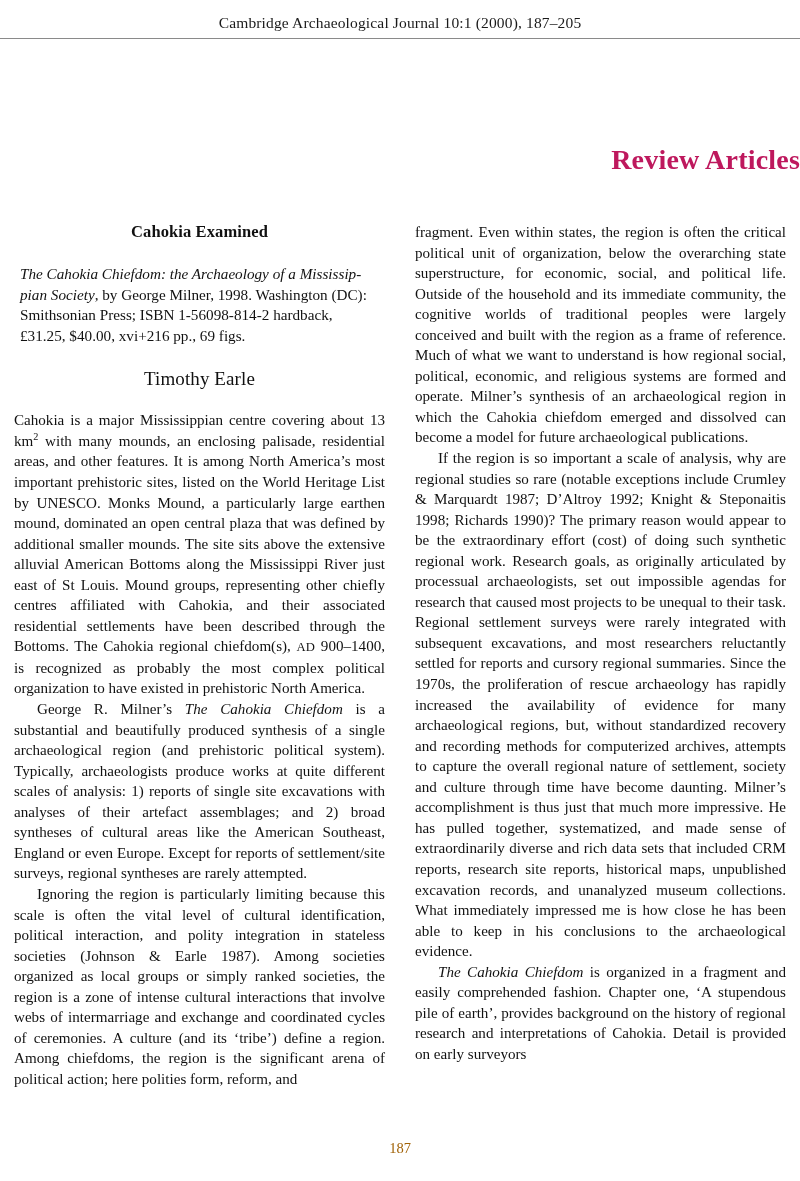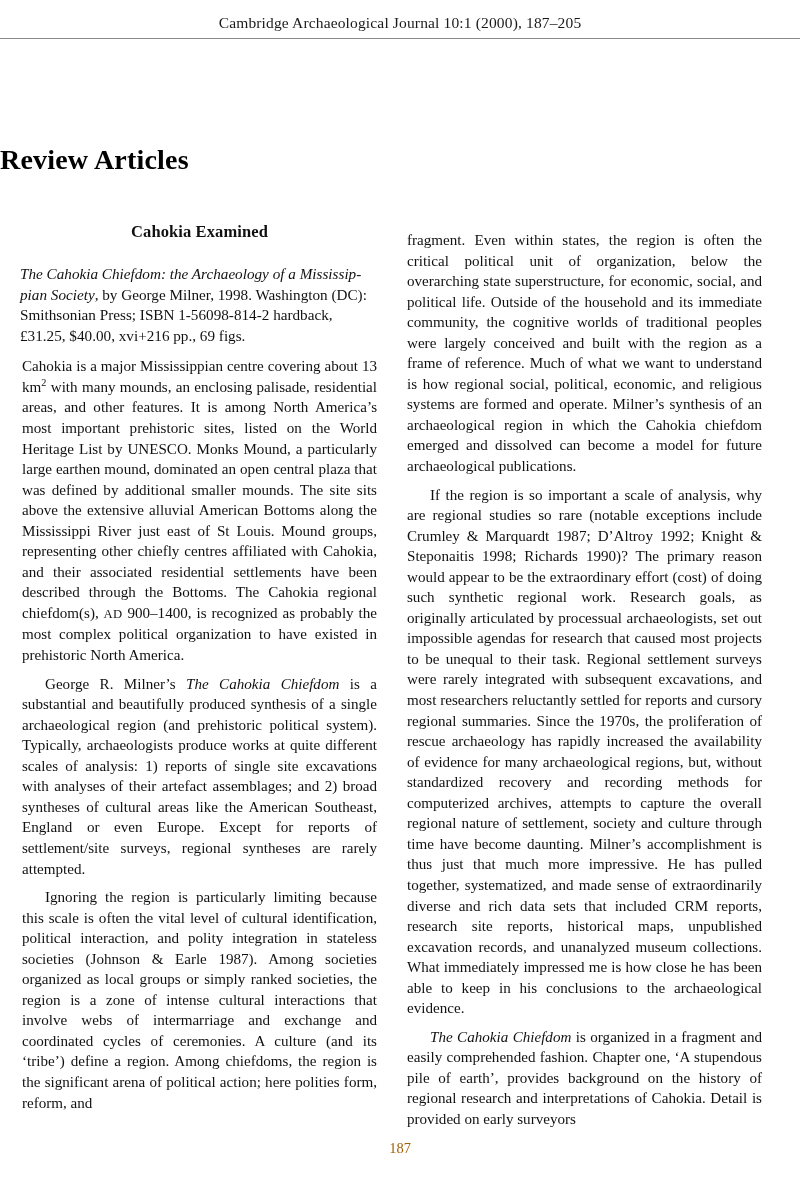--- a/index.html
+++ b/index.html
@@ -42,35 +42,35 @@
     height: 1px;
     background: #8a8a8a;
   }
 
   
   .section-title {
     position: absolute;
     top: 125px;
     left: 0;
     width: 800px;
-    text-align: left;
+    text-align: right;
     font-size: 28px;
     font-weight: bold;
     letter-spacing: 0.2px;
-    color: #000000;
+    color: #be185d;
   }
 
   
   .columns {
     position: absolute;
     top: 222px;
     left: 14px;
     width: 772px;
     display: flex;
-    gap: 14px;
+    gap: 30px;
   }
   .col {
     width: 371px;
     flex: 0 0 371px;
   }
 
   .review-title {
     text-align: center;
     font-size: 16.5px;
     font-weight: bold;
@@ -87,21 +87,21 @@
   .citation i { font-style: italic; }
 
   .byline {
     text-align: center;
     font-size: 19px;
     margin: 22px 0 20px 0;
     letter-spacing: 0.1px;
   }
 
   p.body {
-    margin: 8px;
+    margin: 0;
     font-size: 15.1px;
     line-height: 20.55px;
     text-align: justify;
     text-justify: inter-word;
     hyphens: manual;
   }
   p.body.indent { text-indent: 23px; }
   p.body i { }
   sup.sq {
     font-size: 0.68em;
@@ -137,20 +137,21 @@
 
   <div class="columns">
 
     <div class="col">
       <h2 class="review-title">Cahokia Examined</h2>
 
       <p class="citation">
         <i>The Cahokia Chiefdom: the Archaeology of a Mississip-pian Society</i><span>, by George Milner, 1998. Washington (DC): Smithsonian Press; ISBN 1-56098-814-2 hardback, £31.25, $40.00, xvi+216 pp., 69 figs.</span>
       </p>
 
+      <div class="byline">Timothy Earle</div>
 
       <div>
           <p class="body"><span>Cahokia is a major Mississippian centre covering about 13 km</span><sup class="sq">2</sup><span> with many mounds, an enclosing palisade, residential areas, and other features. It is among North America’s most important prehistoric sites, listed on the World Heritage List by UNESCO. Monks Mound, a particularly large earthen mound, dominated an open central plaza that was defined by additional smaller mounds. The site sits above the extensive alluvial American Bottoms along the Mississippi River just east of St Louis. Mound groups, representing other chiefly centres affiliated with Cahokia, and their associated residential settlements have been described through the Bottoms. The Cahokia regional chiefdom(s), </span><span class="smallcaps">AD</span><span> 900–1400, is recognized as probably the most complex political organization to have existed in prehistoric North America.</span></p>
           <p class="body indent"><span>George R. Milner’s </span><i>The Cahokia Chiefdom</i><span> is a substantial and beautifully produced synthesis of a single archaeological region (and prehistoric political system). Typically, archaeologists produce works at quite different scales of analysis: 1) reports of single site excavations with analyses of their artefact assemblages; and 2) broad syntheses of cultural areas like the American Southeast, England or even Europe. Except for reports of settlement/site surveys, regional syntheses are rarely attempted.</span></p>
           <p class="body indent"><span>Ignoring the region is particularly limiting because this scale is often the vital level of cultural identification, political interaction, and polity integration in stateless societies (Johnson &amp; Earle 1987). Among societies organized as local groups or simply ranked societies, the region is a zone of intense cultural interactions that involve webs of intermarriage and exchange and coordinated cycles of ceremonies. A culture (and its ‘tribe’) define a region. Among chiefdoms, the region is the significant arena of political action; here polities form, reform, and</span></p>
         </div>
     </div>
 
     <div class="col">
       <div>

